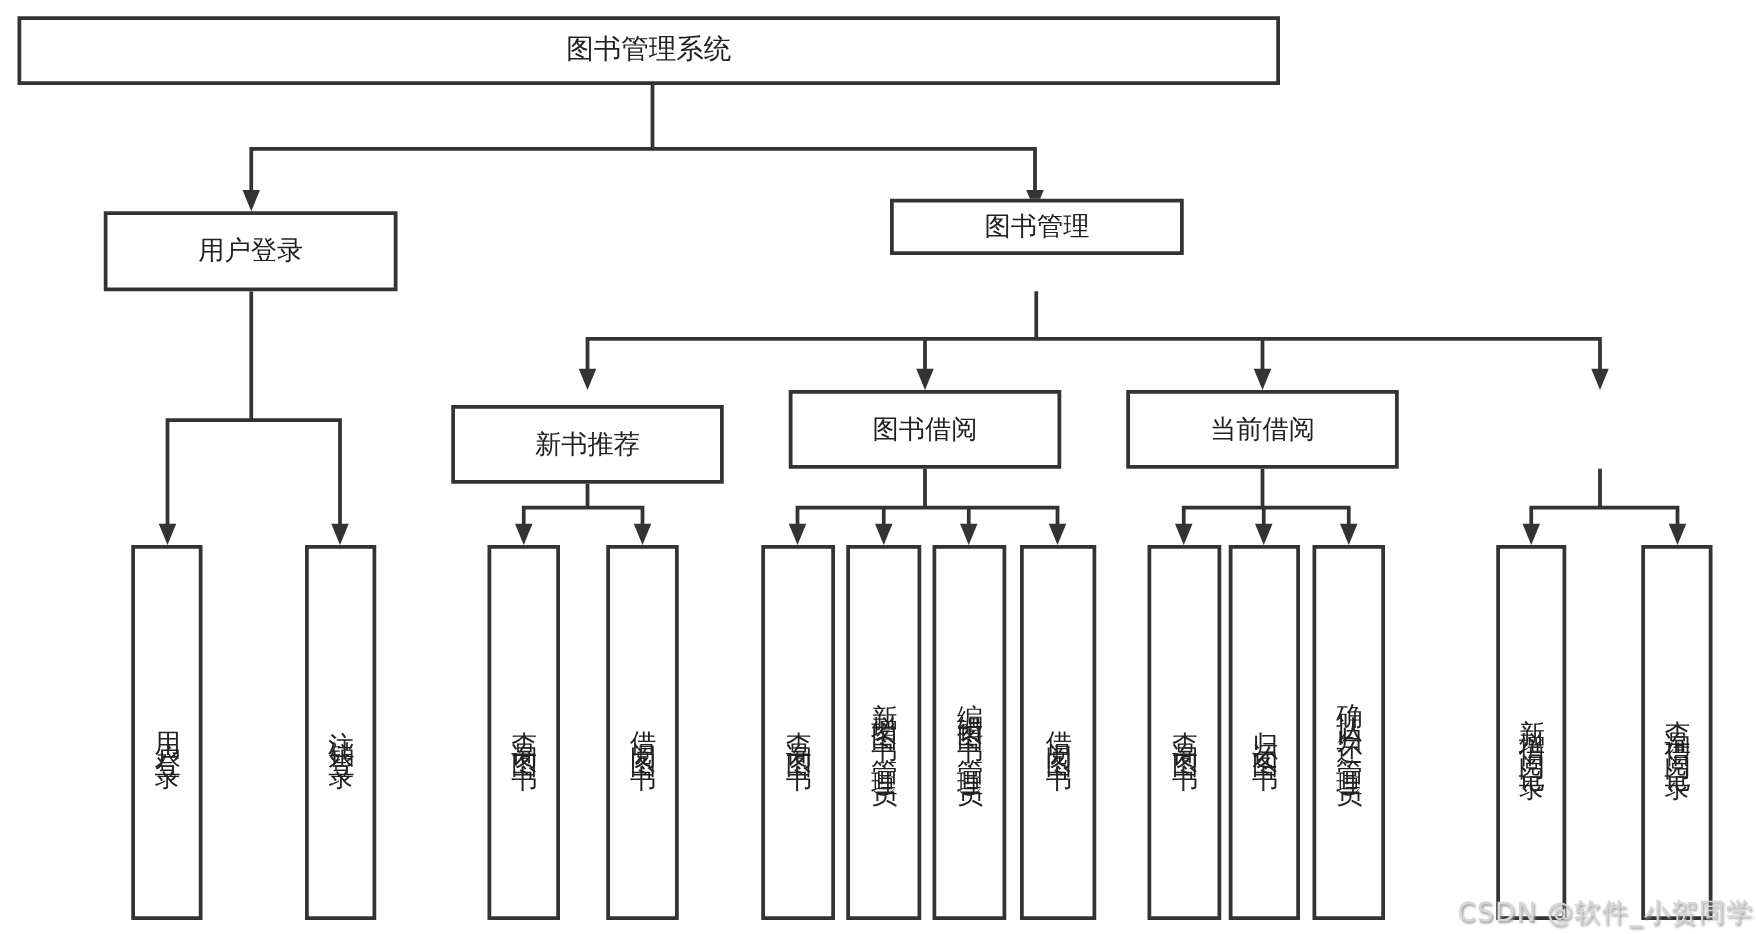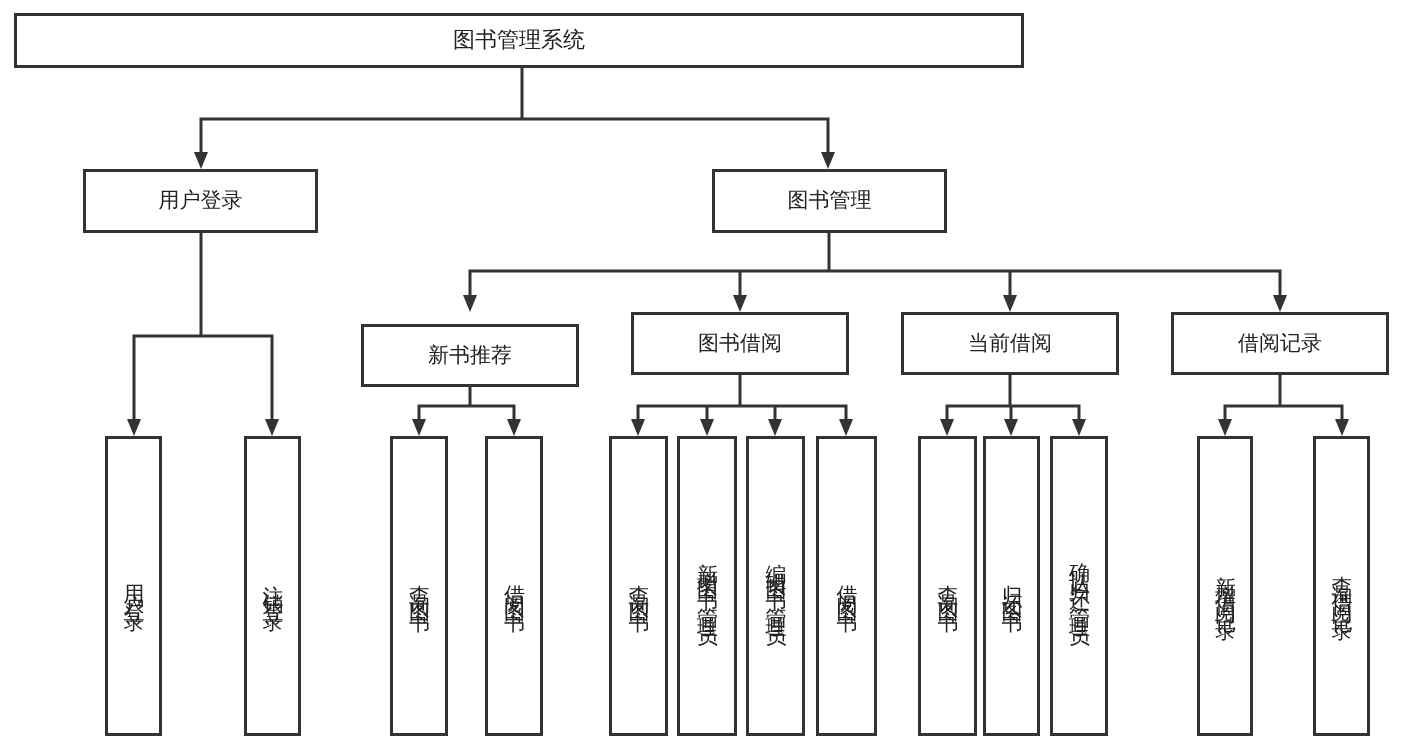--- a/index.html
+++ b/index.html
@@ -47,21 +47,21 @@
     writing-mode: vertical-rl;
     text-orientation: mixed;
     font-size: 21px;
     letter-spacing: 9px;
     line-height: 1;
     padding: 4px 0;
   }
   
   .pos-root   { left: 14px;   top: 13px;  width: 1010px; height: 55px; }
   .pos-l2a    { left: 83px;   top: 169px; width: 235px;  height: 64px; }
-  .pos-l2b    { left: 712px;  top: 169px; width: 235px;  height: 64px; }
+  .pos-l2b    { left: 712px;  top: 159px; width: 235px;  height: 45px; }
   .pos-l3a    { left: 361px;  top: 312px; width: 218px;  height: 63px; margin-top: 12px; }
   .pos-l3b    { left: 631px;  top: 312px; width: 218px;  height: 63px; }
   .pos-l3c    { left: 901px;  top: 312px; width: 218px;  height: 63px; }
   .pos-l3d    { left: 1171px; top: 312px; width: 218px;  height: 63px; }
   .pos-leaf   { top: 436px; height: 300px; }
   .pos-lf1  { left: 105px;  width: 57px; }
   .pos-lf2  { left: 244px;  width: 57px; }
   .pos-lf3  { left: 390px;  width: 58px; }
   .pos-lf4  { left: 485px;  width: 58px; }
   .pos-lf5  { left: 609px;  width: 59px; }
@@ -151,23 +151,20 @@
 
   <div class="box h-box pos-l3a">
     <span>新书推荐</span>
   </div>
   <div class="box h-box pos-l3c">
     <span>当前借阅</span>
   </div>
   <div class="box h-box pos-l3b">
     <span>图书借阅</span>
   </div>
-  <div class="box h-box pos-l3d">
-    <span>借阅记录</span>
-  </div>
 
   <div class="box v-box pos-leaf pos-lf1">
     <span>用户登录</span>
   </div>
   <div class="box v-box pos-leaf pos-lf2">
     <span>注销登录</span>
   </div>
 
   <div class="box v-box pos-leaf pos-lf3">
     <span>查询图书</span>
@@ -199,13 +196,14 @@
     <span>确认归还（管理员）</span>
   </div>
 
   <div class="box v-box pos-leaf pos-lf12">
     <span>新增借阅记录</span>
   </div>
   <div class="box v-box pos-leaf pos-lf13">
     <span>查询借阅记录</span>
   </div>
 
+  <div class="watermark">CSDN @软件_小贺同学</div>
 </div>
 
 </body></html>

